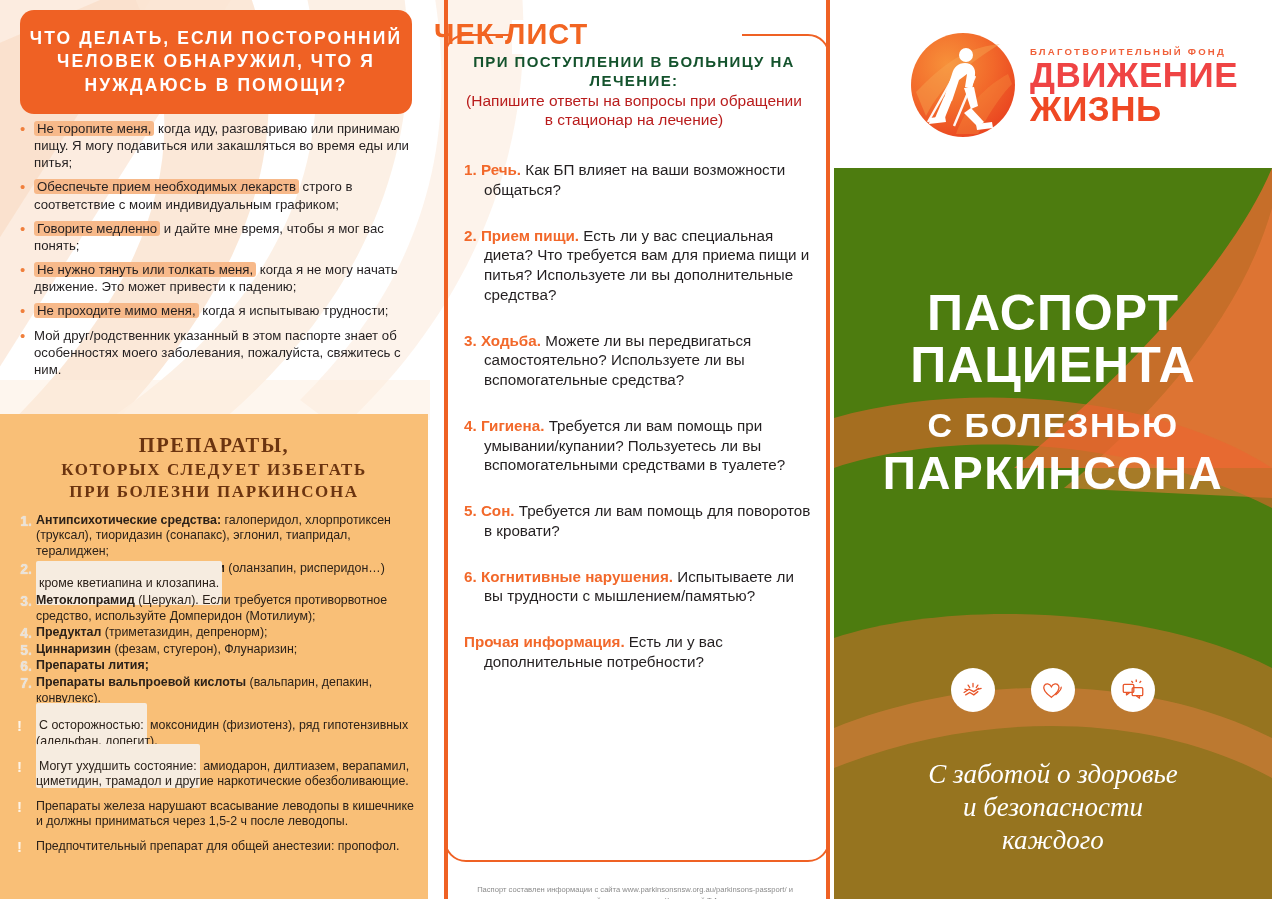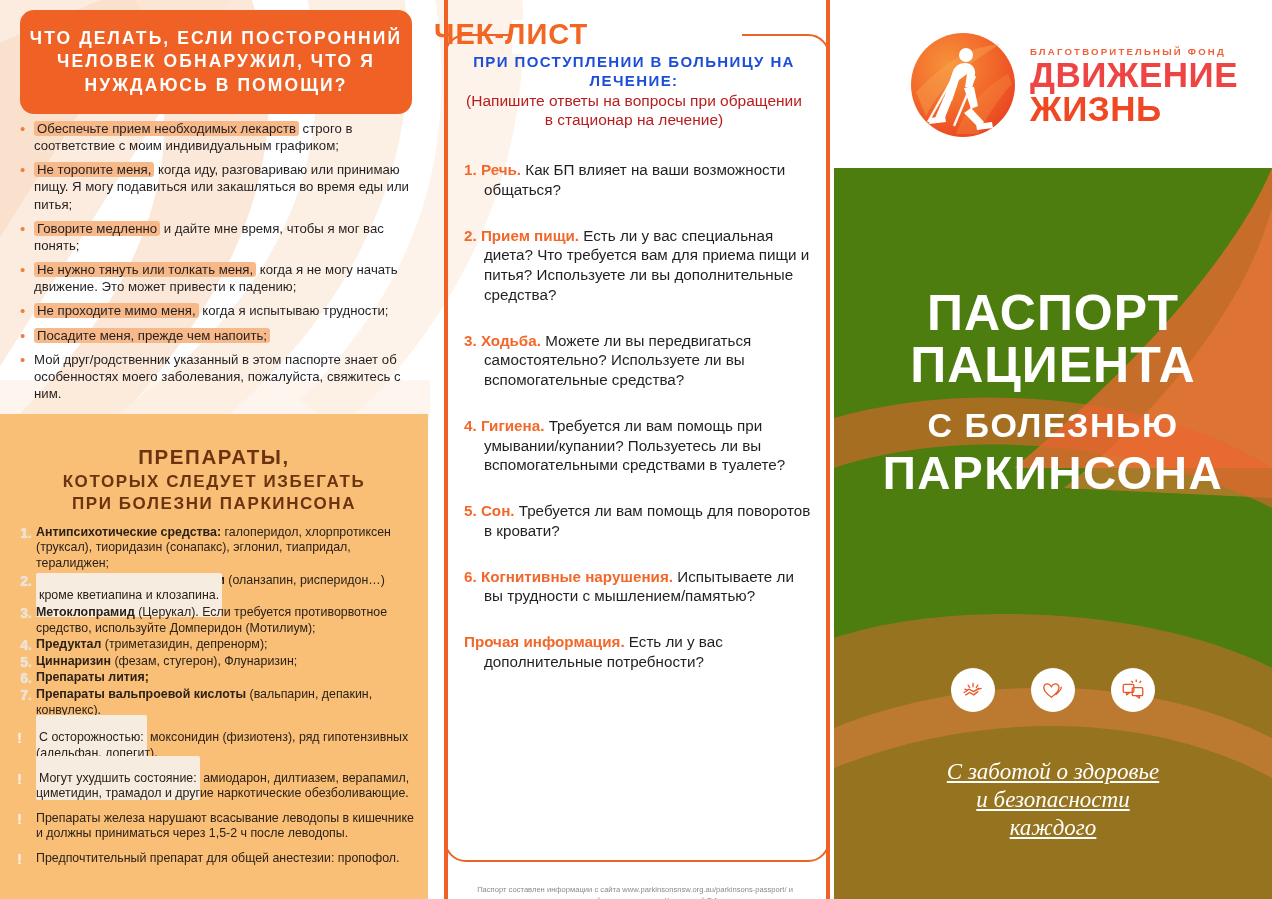--- a/index.html
+++ b/index.html
@@ -38,23 +38,24 @@
     color: #f07f3c; font-size: 15px; line-height: 1.3;
   }
   .hl { background: #f7b98a; border-radius: 3px; padding: 0 3px; box-decoration-break: clone; -webkit-box-decoration-break: clone; }
 
   
   .drug-block {
     position: absolute; left: 0; top: 414px; width: 428px; height: 485px;
     background: #f9bf77; z-index: 2;
   }
   .drug-block h2 {
-    margin: 30px 10px 0 10px; text-align: center; color: #6b3410;
+    margin: 18px 10px 0 10px; text-align: center; color: #6b3410;
     font-size: 17px; font-weight: bold; line-height: 1.30; letter-spacing: 1.6px;
     text-transform: uppercase;
+    font-family: Liberation Serif, serif;
   }
   .drug-block h2 .big { font-size: 20.5px; }
   .drug-list { margin: 10px 14px 0 14px; }
   .drug-item {
     position: relative; padding-left: 22px; font-size: 12.4px; line-height: 1.26;
     color: #2b2119; margin-bottom: 1px;
   }
   .drug-item .num {
     position: absolute; left: 0; top: 0; width: 18px; text-align: right;
     color: #e8e2da; font-weight: bold; font-size: 14px;
@@ -86,21 +87,21 @@
   .frame-gap {
     position: absolute; left: 78px; top: 20px; width: 230px; height: 34px;
     background: #ffffff; z-index: 4;
   }
   .check-title {
     position: absolute; left: 0; top: 18px; width: 400px; 
     color: #f26522; font-size: 29px; font-weight: bold; letter-spacing: 1px; z-index: 5;
   }
   .check-sub {
     position: absolute; left: 20px; top: 52px; width: 360px; text-align: center;
-    color: #1d4ed8; font-size: 15px; font-weight: bold; letter-spacing: 1.4px;
+    color: #14532d; font-size: 15px; font-weight: bold; letter-spacing: 1.4px;
     line-height: 1.28; text-transform: uppercase; z-index: 5;
   }
   .check-note {
     position: absolute; left: 26px; top: 92px; width: 348px; text-align: center;
     color: #b91c1c; font-size: 15.5px; line-height: 1.22; z-index: 5;
   }
   .q-list { position: absolute; left: 30px; top: 160px; width: 348px; z-index: 5; }
   .q-item { margin-bottom: 26px; font-size: 15.2px; line-height: 1.30; color: #231f20; }
   .q-item .q-lead { color: #f2682a; font-weight: bold; }
   .q-item .q-num { color: #f2682a; font-weight: bold; }
@@ -135,21 +136,21 @@
   .rp-l3 { font-size: 34px; font-weight: bold; line-height: 1.2; letter-spacing: 1.5px; margin-top: 14px; text-transform: uppercase; }
   .rp-l4 { font-size: 46px; font-weight: bold; line-height: 1.2; letter-spacing: 1.5px; text-transform: uppercase; text-align: center; }
 
   .rp-icons { position: absolute; left: 0; top: 500px; width: 438px; height: 64px; display: flex; justify-content: center; gap: 36px; z-index: 3; }
   .ic-circle { width: 44px; height: 44px; border-radius: 50%; background: #fff;
                display: flex; align-items: center; justify-content: center; }
 
   .rp-tag {
     position: absolute; left: 24px; top: 590px; width: 390px; text-align: center;
     color: #fff; font-family: "Liberation Serif", serif; font-style: italic;
-    font-size: 23px; line-height: 1.22; z-index: 3; text-decoration: underline;
+    font-size: 27px; line-height: 1.22; z-index: 3;
   }
 </style>
 </head>
 <body>
 
 <div class="page">
 
   <svg class="bg-swirls" viewBox="0 0 860 899" preserveAspectRatio="none">
     <path d="M-40 -30 L250 -30 L-40 430 Z" fill="#fbe9da" opacity=".85"></path>
     <path d="M-40 60 L170 -30 L-40 300 Z" fill="#f9ddc6" opacity=".7"></path>
@@ -159,26 +160,25 @@
     <path d="M-40 380 L430 380 L430 420 L-40 420 Z" fill="#fdeede" opacity=".5"></path>
   </svg>
 
   <div class="col-left">
 
     <div class="hdr-box">
       <h1>Что делать, если посторонний человек обнаружил, что я нуждаюсь в помощи?</h1>
     </div>
 
     <div class="care-list">
+        <div class="care-item"><span class="hl">Не торопите меня,</span> когда иду, разговариваю или принимаю пищу. Я могу подавиться или закашляться во время еды или питья;</div>
         <div class="care-item"><span class="hl">Обеспечьте прием необходимых лекарств</span> строго в соответствие с моим индивидуальным графиком;</div>
-        <div class="care-item"><span class="hl">Не торопите меня,</span> когда иду, разговариваю или принимаю пищу. Я могу подавиться или закашляться во время еды или питья;</div>
         <div class="care-item"><span class="hl">Говорите медленно</span> и дайте мне время, чтобы я мог вас понять;</div>
         <div class="care-item"><span class="hl">Не нужно тянуть или толкать меня,</span> когда я не могу начать движение. Это может привести к падению;</div>
         <div class="care-item"><span class="hl">Не проходите мимо меня,</span> когда я испытываю трудности;</div>
-        <div class="care-item"><span class="hl">Посадите меня, прежде чем напоить;</span></div>
         <div class="care-item">Мой друг/родственник указанный в этом паспорте знает об особенностях моего заболевания, пожалуйста, свяжитесь с ним.</div>
       </div>
 
     <div class="drug-block">
       <h2>
         <span class="big">Препараты,</span><br>
         <span>которых следует избегать</span><br>
         <span>при болезни Паркинсона</span>
       </h2>
       <div class="drug-list">

